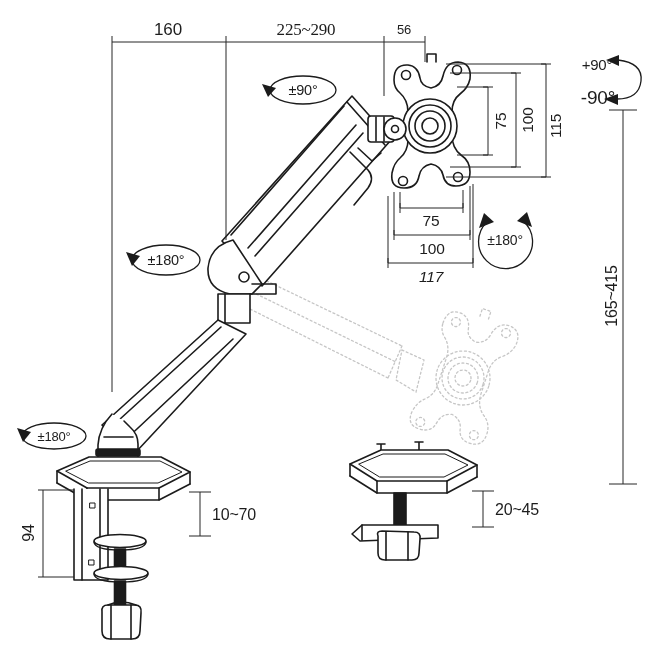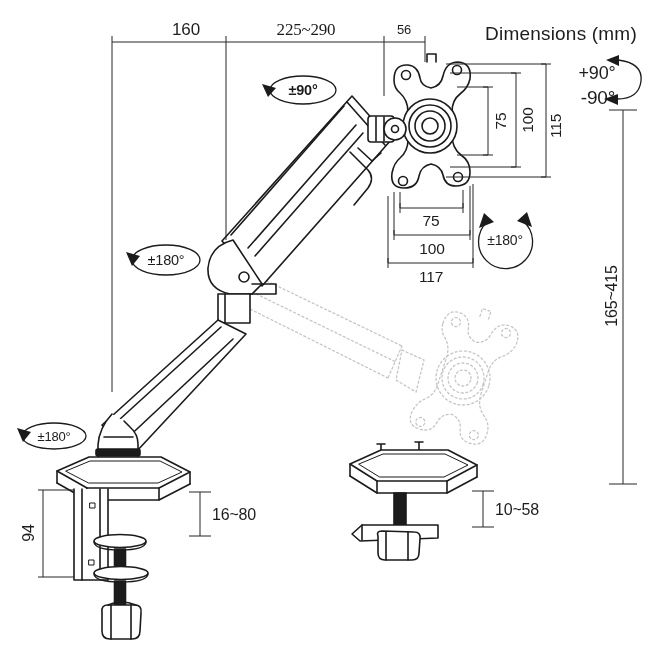--- a/index.html
+++ b/index.html
@@ -188,42 +188,41 @@
       <path d="M 517 221 L 527 212 L 532 227 Z" fill="#1b1b1b" stroke="none"></path>
     </g>
     <g>
       <path d="M 618 60 Q 643 63 641 81 Q 639 99 617 99"></path>
       <path d="M 619 55 L 606 60 L 619 66 Z" fill="#1b1b1b" stroke="none"></path>
       <path d="M 618 94 L 604 99 L 618 105 Z" fill="#1b1b1b" stroke="none"></path>
     </g>
   </g>
 </svg>
 
-  <div class="lbl title" style="left:561px; top:33px; font-size:19px;">Dimensions (mm)</div>
-
-  <div class="lbl" style="left:168px; top:29px; font-size:17px;margin-left:18px;">160</div>
+
+  <div class="lbl" style="left:168px; top:29px; font-size:17px;">160</div>
   <div class="lbl" style="left:306px; top:29px; font-size:17px;font-family:Liberation Serif, serif;">225~290</div>
   <div class="lbl" style="left:404px; top:29px; font-size:13px;">56</div>
 
-  <div class="lbl" style="left:303px; top:90px; font-size:14.5px;font-weight:bold;">±90°</div>
-  <div class="lbl" style="left:597px; top:73px; font-size:18px;">+90°</div>
+  <div class="lbl" style="left:303px; top:90px; font-size:14.5px;">±90°</div>
+  <div class="lbl" style="left:597px; top:64px; font-size:15px;">+90°</div>
   <div class="lbl" style="left:598px; top:97px; font-size:19px;">-90°</div>
 
   <div class="lbl v" style="left:501px; top:121px; font-size:15.5px;">75</div>
   <div class="lbl v" style="left:528px; top:120px; font-size:15.5px;">100</div>
   <div class="lbl v" style="left:556px; top:126px; font-size:15.5px;">115</div>
 
   <div class="lbl" style="left:431px; top:221px; font-size:15.5px;">75</div>
   <div class="lbl" style="left:432px; top:249px; font-size:15.5px;">100</div>
-  <div class="lbl" style="left:431px; top:277px; font-size:15.5px;">117</div>
+  <div class="lbl" style="left:431px; top:277px; font-size:15.5px;font-style:italic;">117</div>
 
   <div class="lbl halo" style="left:505px; top:240px; font-size:14px;">±180°</div>
 
   <div class="lbl v" style="left:612px; top:296px; font-size:16px;">165~415</div>
 
   <div class="lbl" style="left:166px; top:260px; font-size:14.5px;">±180°</div>
   <div class="lbl" style="left:54px; top:436px; font-size:13px;">±180°</div>
 
   <div class="lbl v" style="left:29px; top:533px; font-size:16px;">94</div>
-  <div class="lbl" style="left:234px; top:515px; font-size:16px;">16~80</div>
-  <div class="lbl" style="left:517px; top:510px; font-size:16px;">10~58</div>
+  <div class="lbl" style="left:234px; top:515px; font-size:16px;">10~70</div>
+  <div class="lbl" style="left:517px; top:510px; font-size:16px;">20~45</div>
 
 </div>
 
 </body></html>

